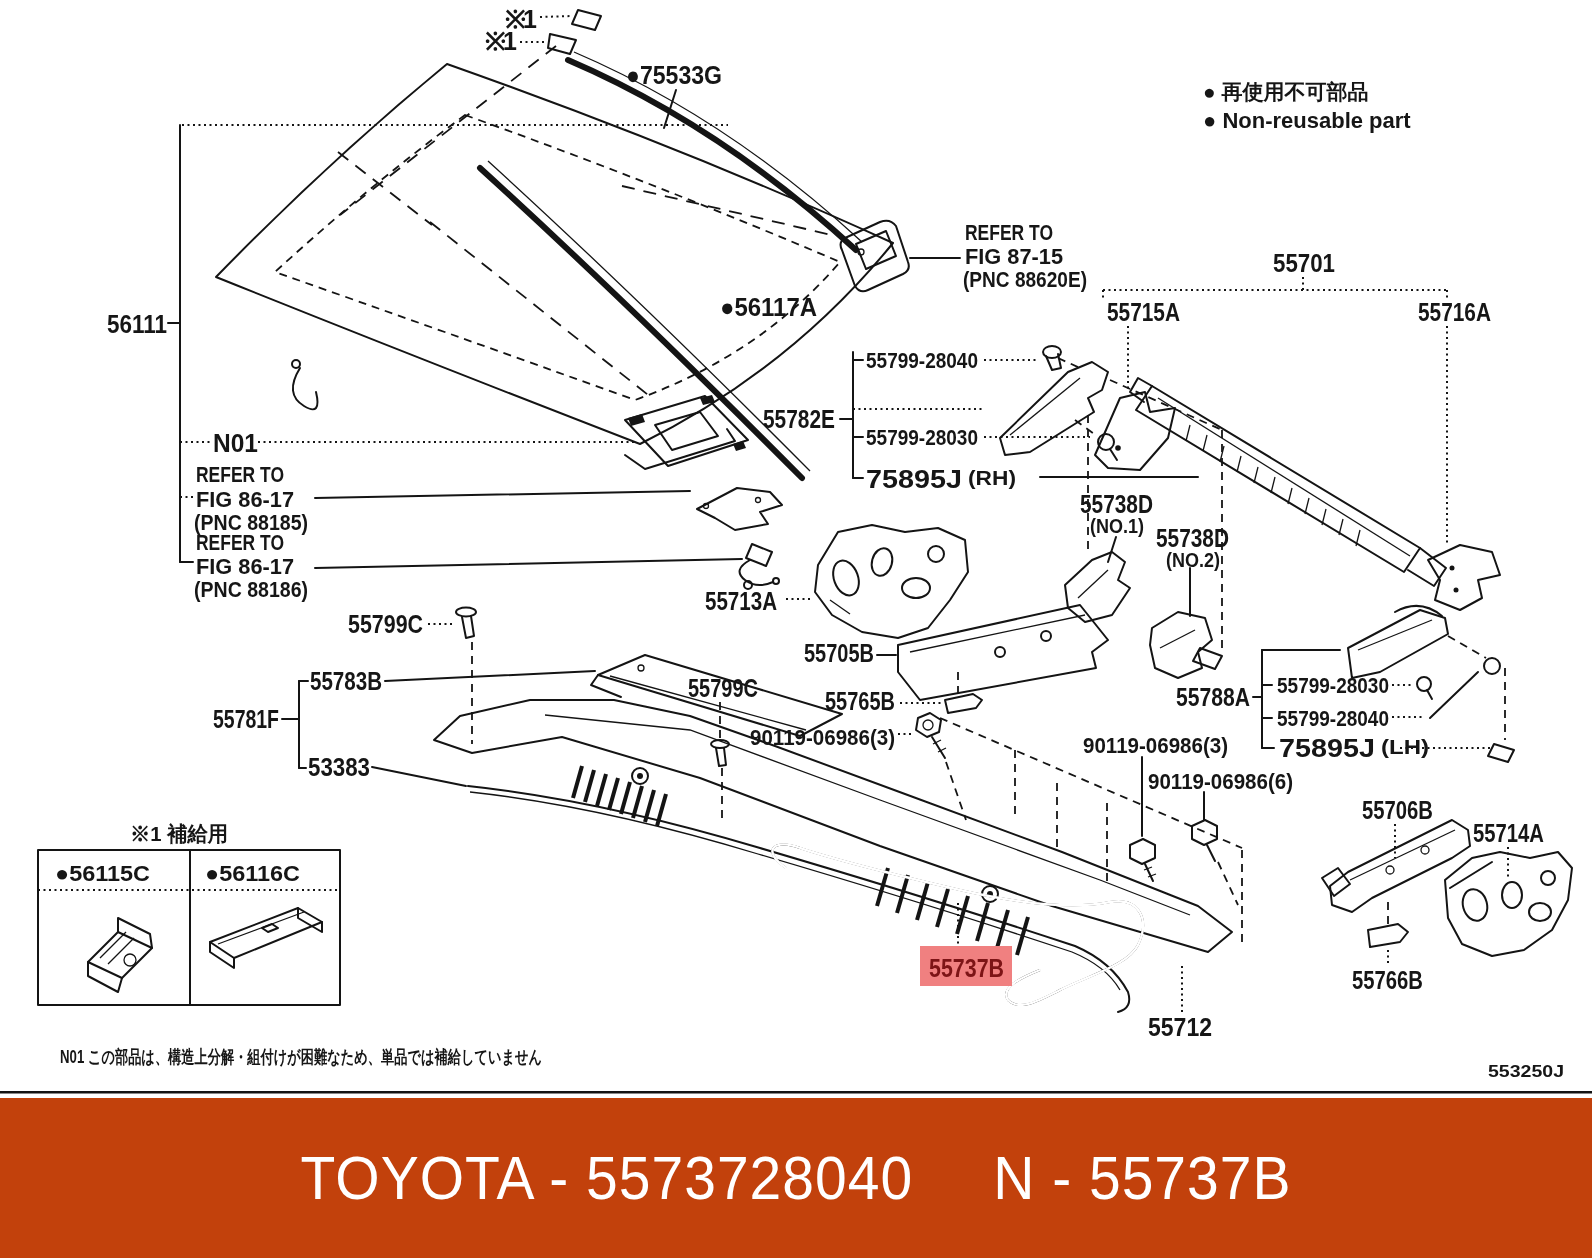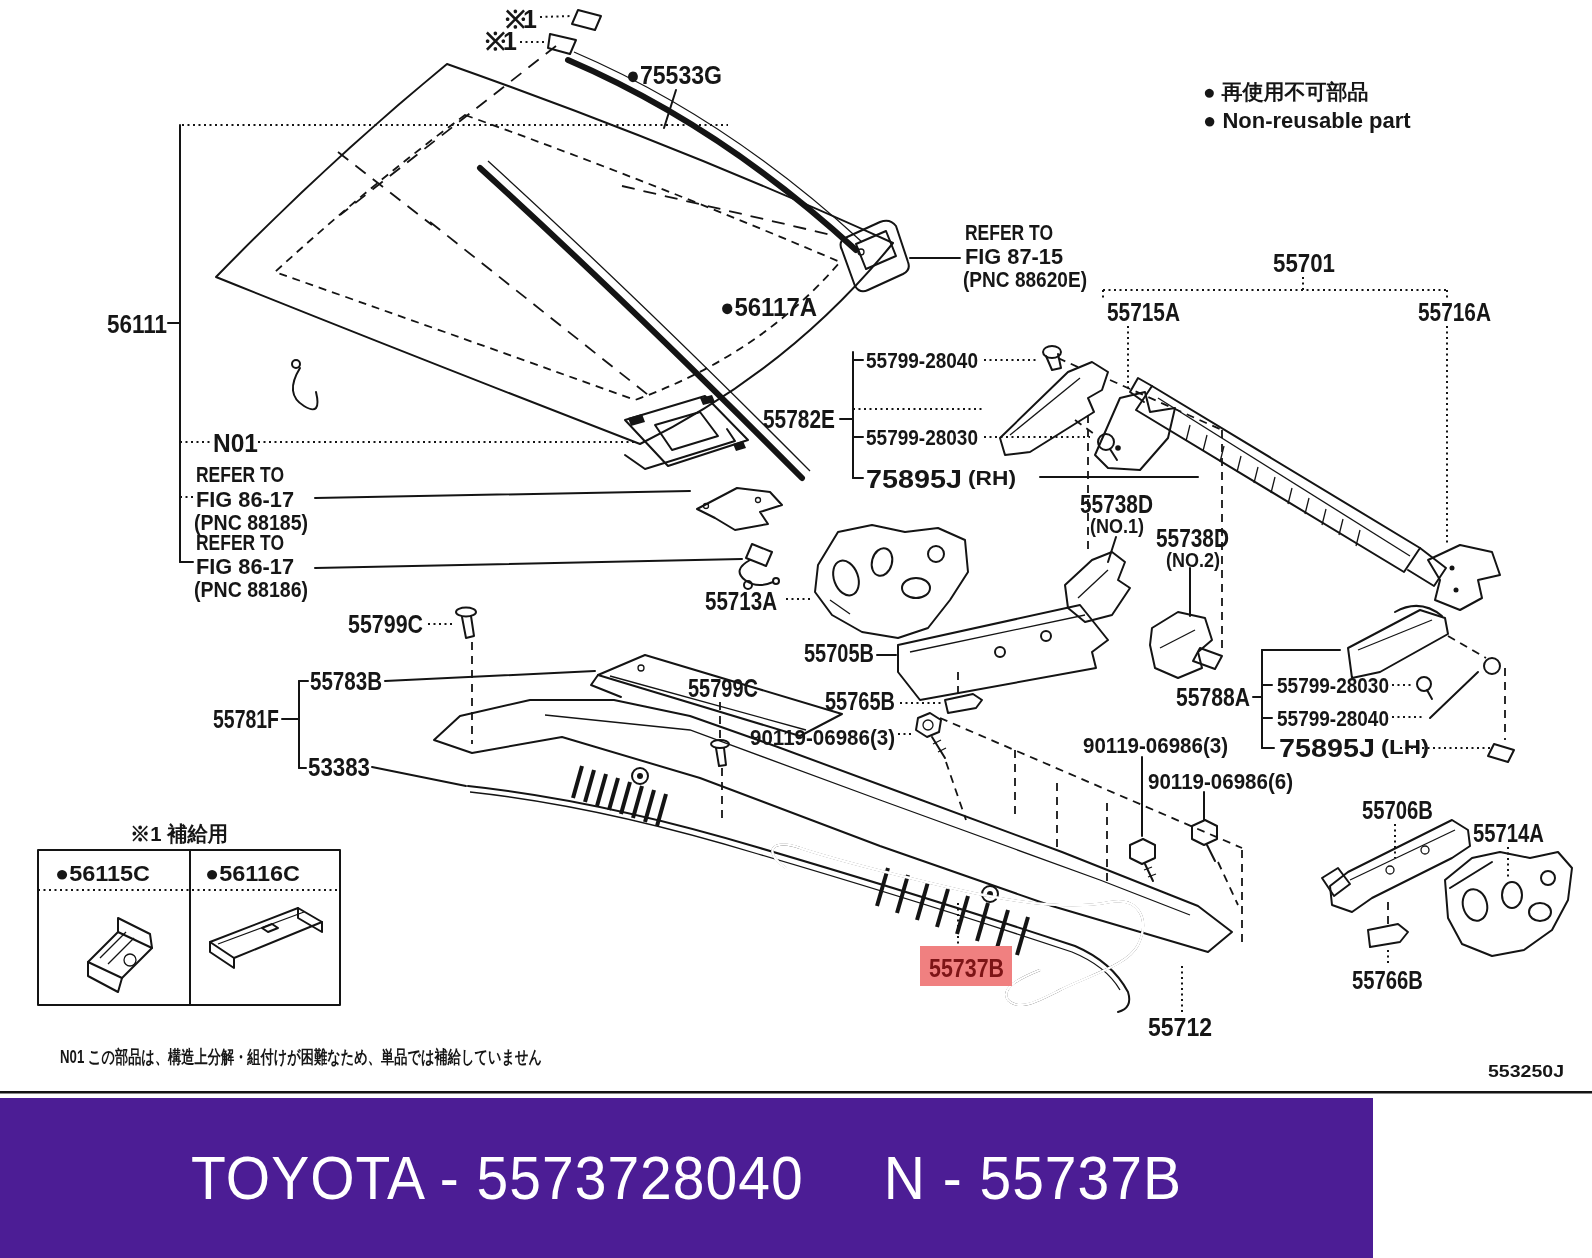--- a/index.html
+++ b/index.html
@@ -18,21 +18,21 @@
   
   text{fill:#161616;font-family:"Liberation Sans",sans-serif;font-weight:bold;}
   .pn{font-size:25px;}
   .pns{font-size:22px;}
   .sub{font-size:20px;}
   .ref{font-size:22px;}
   .note{font-size:18px;}
   .doc{font-size:17px;font-weight:bold;}
   .hl{fill:#7d1416;}
   
-  .banner{position:absolute;left:0;top:1098px;width:1373px;height:160px;background:#4c1d95;
+  .banner{position:absolute;left:0;top:1098px;width:1592px;height:160px;background:#c2410c;
           display:flex;align-items:center;justify-content:center;gap:80px;}
   .banner span{color:#ffffff;font-size:57px;font-weight:400;letter-spacing:1px;
                transform:scaleY(1.06);white-space:nowrap;}
 </style>
 </head>
 <body>
 
 <div class="stage">
 
 <svg width="1592" height="1096" viewBox="0 0 1592 1096">

